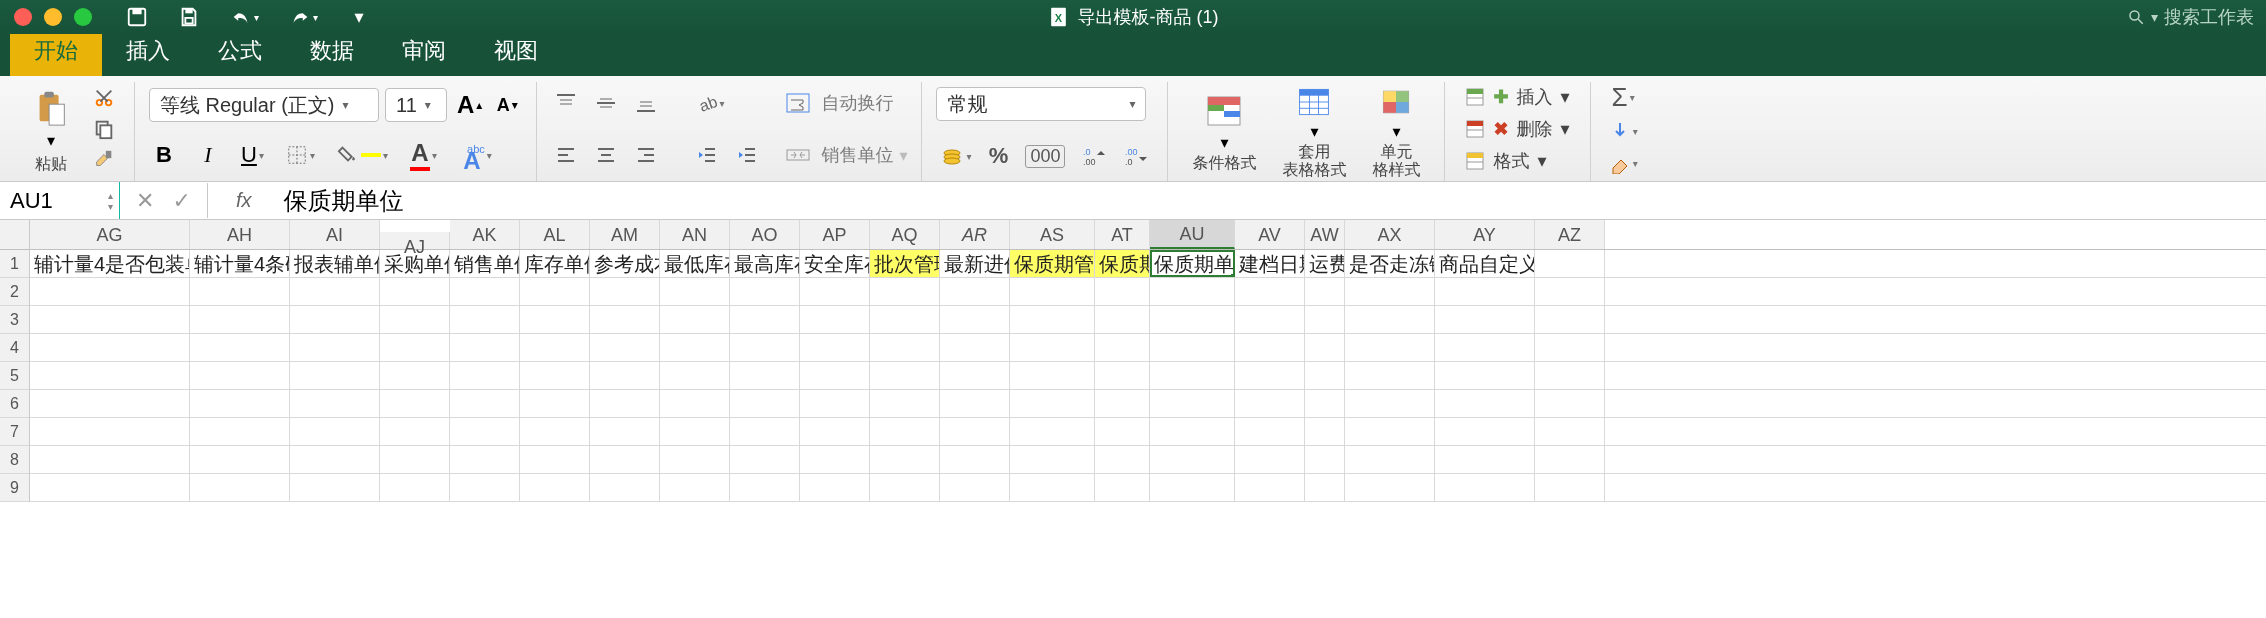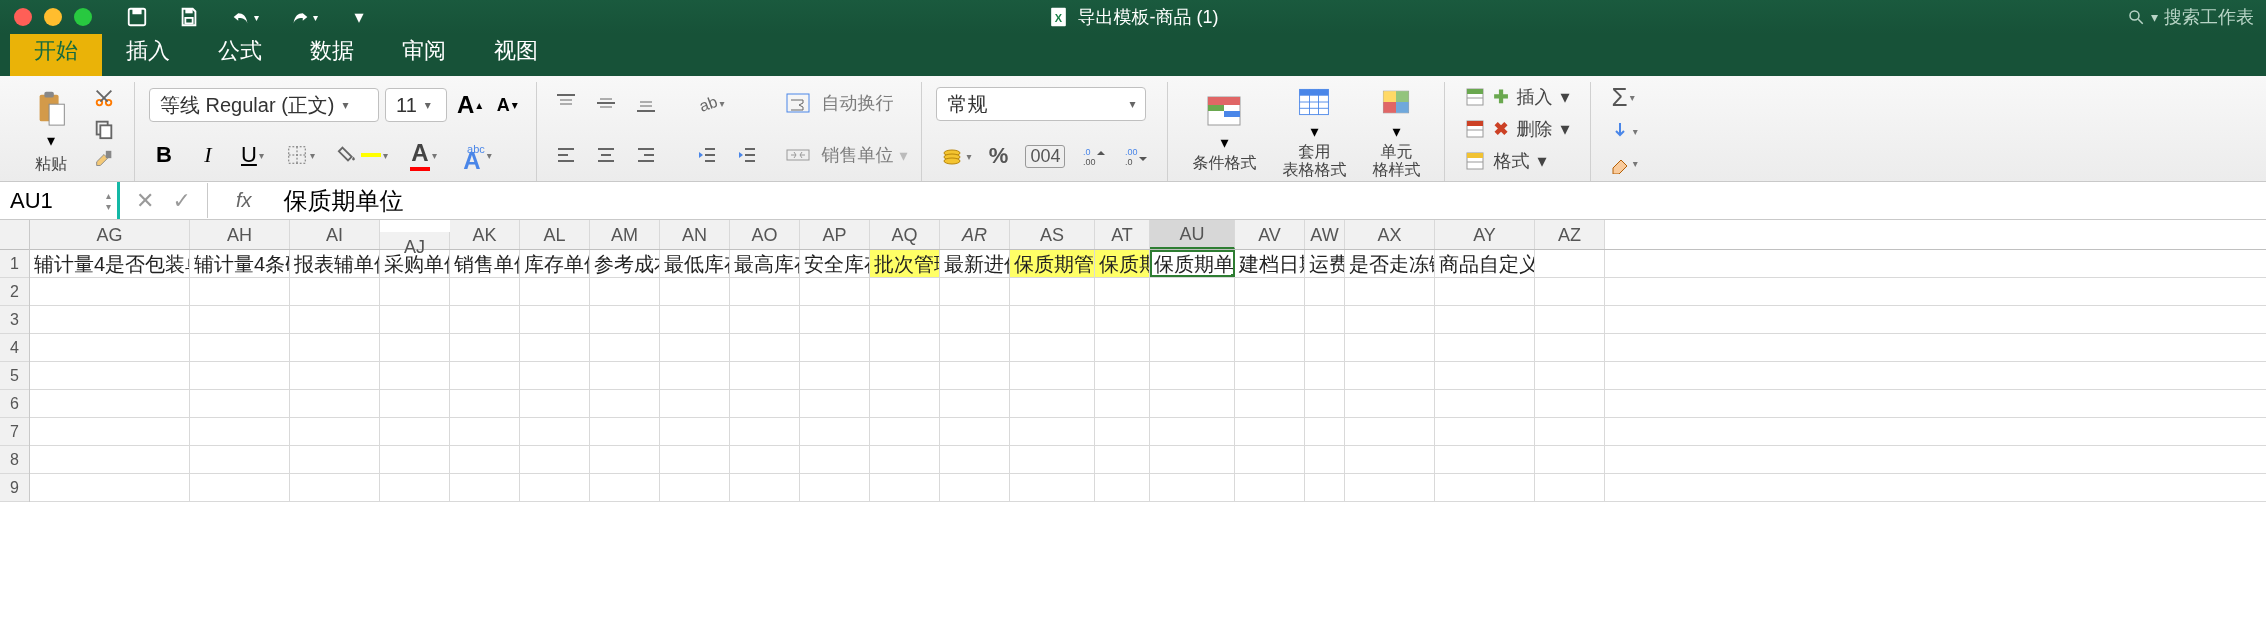--- a/index.html
+++ b/index.html
@@ -39,21 +39,21 @@
 .iconbtn .chev { font-size:10px; color:#777; }
 .fontA { font-size: 24px; font-weight: bold; }
 .underbar { border-bottom: 4px solid; padding-bottom:0; line-height:18px; display:inline-block;}
 .lbltxt { font-size: 18px; color:#7d7d7d; }
 .bigstack { display:flex; flex-direction:column; align-items:center; justify-content:center; gap:2px; padding:2px 10px; cursor:pointer; }
 .bigstack svg { width: 40px; height: 40px; }
 .bigstack .lbl { font-size: 16px; color:#444; text-align:center; line-height:18px; }
 
 
 .fbar { height: 38px; border-bottom: 1px solid #c9c9c9; display:flex; align-items:center; background:#fff; }
-.namebox { width: 120px; height: 100%; border-right:3px solid #14b8a6; display:flex; align-items:center; padding-left:10px; font-size:22px; }
+.namebox { width: 120px; height: 100%; border-right:1px solid #14b8a6; display:flex; align-items:center; padding-left:10px; font-size:22px; }
 .nbctrl { display:flex; flex-direction:column; margin-left:auto; margin-right:6px; color:#888; font-size:10px; }
 .fxctrl { display:flex; gap:18px; padding:0 16px; color:#9a9a9a; font-size:22px; align-items:center; }
 .fxlabel { font-style: italic; font-size: 20px; color:#666; border-left:1px solid #c9c9c9; padding:6px 28px; }
 .fxval { font-size: 24px; padding-left: 4px; }
 
 
 .grid { display:flex; font-size: 18px; color:#222; }
 .rowhdrs { width: 30px; border-right:1px solid #c9c9c9; }
 .rowhdr { height: 28px; border-bottom:1px solid #d9d9d9; background:#f1f1f1; text-align:center; font-size:16px; color:#555; line-height:28px; }
 .rowhdr.first { height: 30px; background:#f1f1f1; border-bottom:1px solid #c0c0c0; }
@@ -342,21 +342,21 @@
               <ellipse cx="12" cy="8" rx="8" ry="3" fill="#f4c430" stroke="#b8860b"></ellipse>
               <ellipse cx="12" cy="12" rx="8" ry="3" fill="#f4c430" stroke="#b8860b"></ellipse>
               <ellipse cx="12" cy="16" rx="8" ry="3" fill="#f4c430" stroke="#b8860b"></ellipse>
             </svg>
             <span class="chev">▾</span>
           </span>
         <span class="iconbtn">
             <span style="font-size:22px;font-weight:bold;color:#555;">%</span>
           </span>
         <span class="iconbtn">
-            <span style="font-size:18px;color:#555;border:1px solid #999;padding:0 4px;border-radius:3px;">004</span>
+            <span style="font-size:18px;color:#555;border:1px solid #999;padding:0 4px;border-radius:3px;">000</span>
           </span>
         <span class="iconbtn">
             <svg width="26" height="22">
               <text x="2" y="10" font-size="9" fill="#4a86e8">.0</text>
               <text x="2" y="20" font-size="9" fill="#555">.00</text>
               <path d="M20 6l-4 4h8z" fill="#555"></path>
             </svg>
           </span>
         <span class="iconbtn">
             <svg width="26" height="22">

